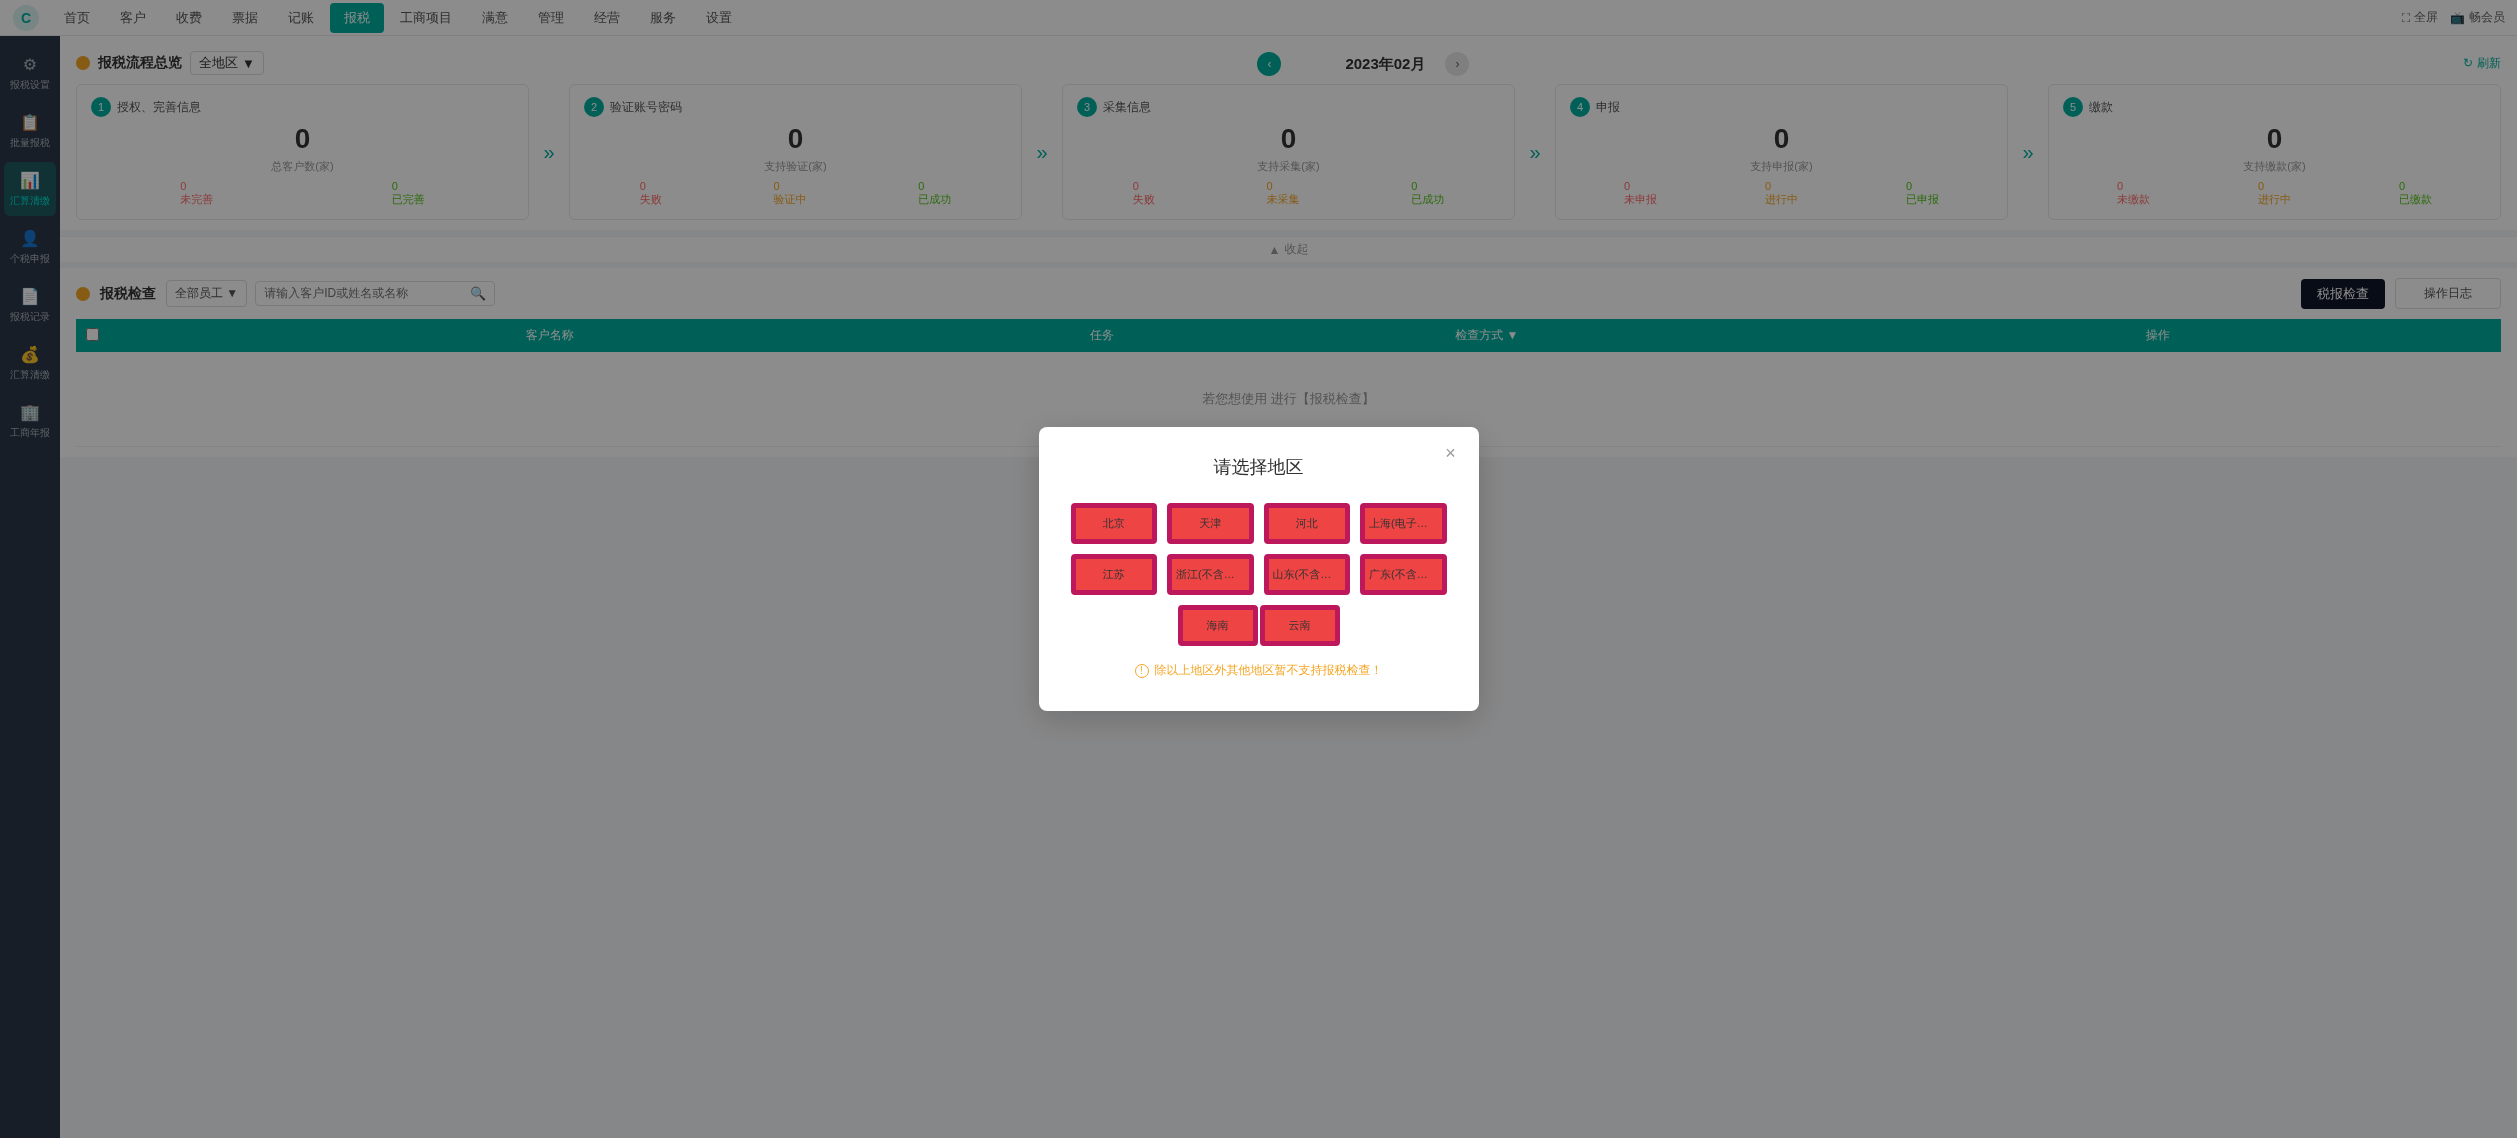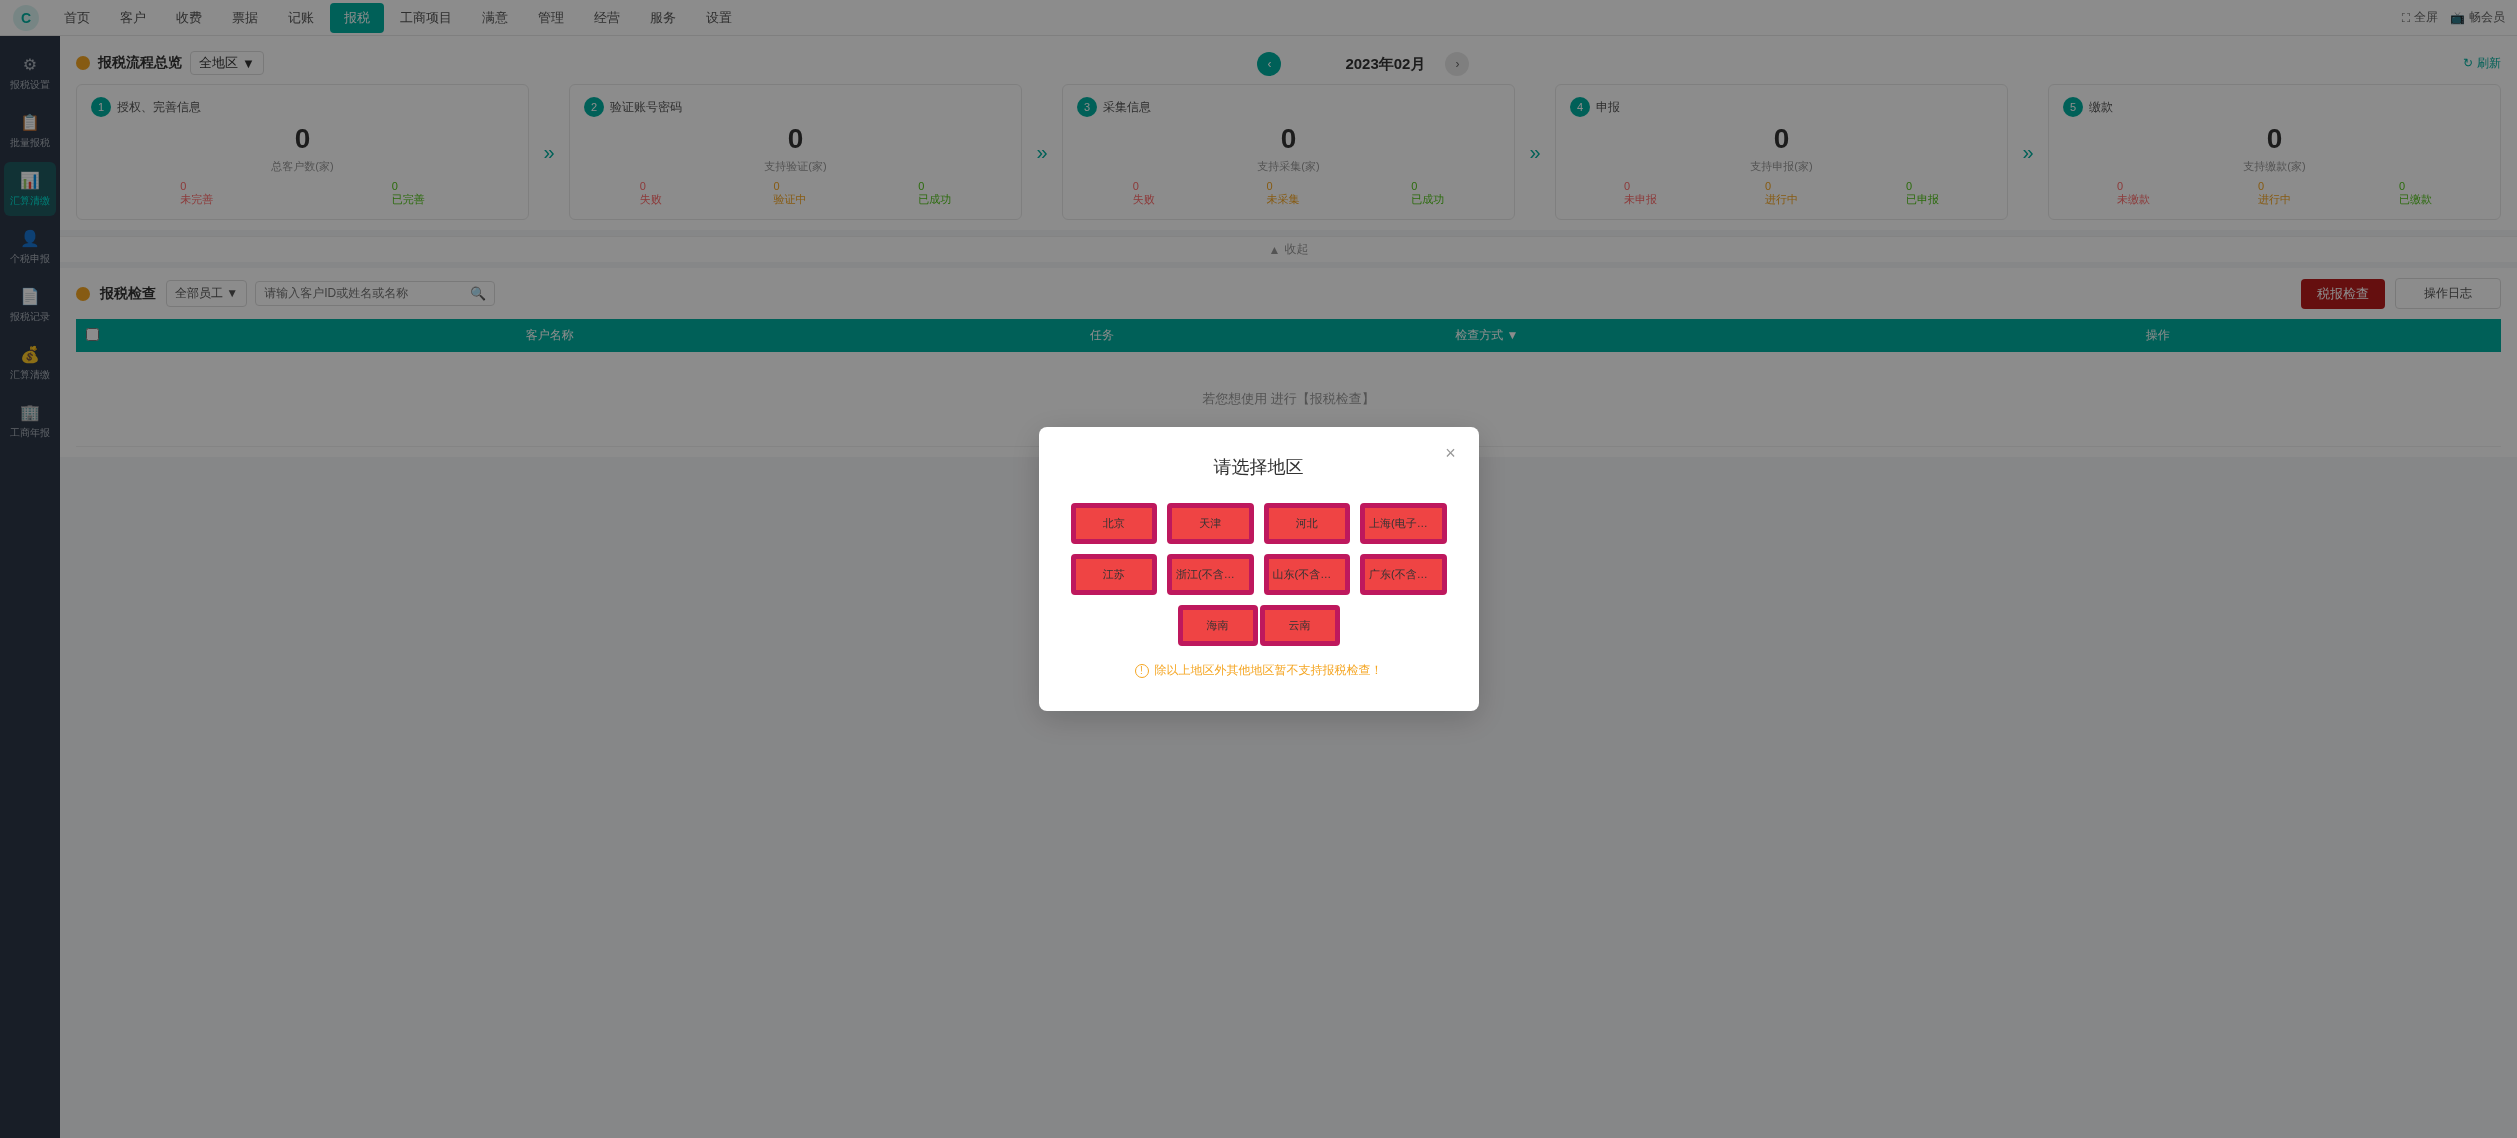--- a/index.html
+++ b/index.html
@@ -285,21 +285,21 @@
       max-width: 240px;
     }
     .search-input-wrap input {
       border: none;
       outline: none;
       font-size: 12px;
       color: #555;
       width: 100%;
     }
     .tax-check-btn {
-      background: #b91c1c;
+      background: #0f172a;
       color: #fff;
       border: none;
       border-radius: 4px;
       padding: 6px 16px;
       font-size: 13px;
       cursor: pointer;
       white-space: nowrap;
     }
     .operation-log-btn {
       background: #fff;

